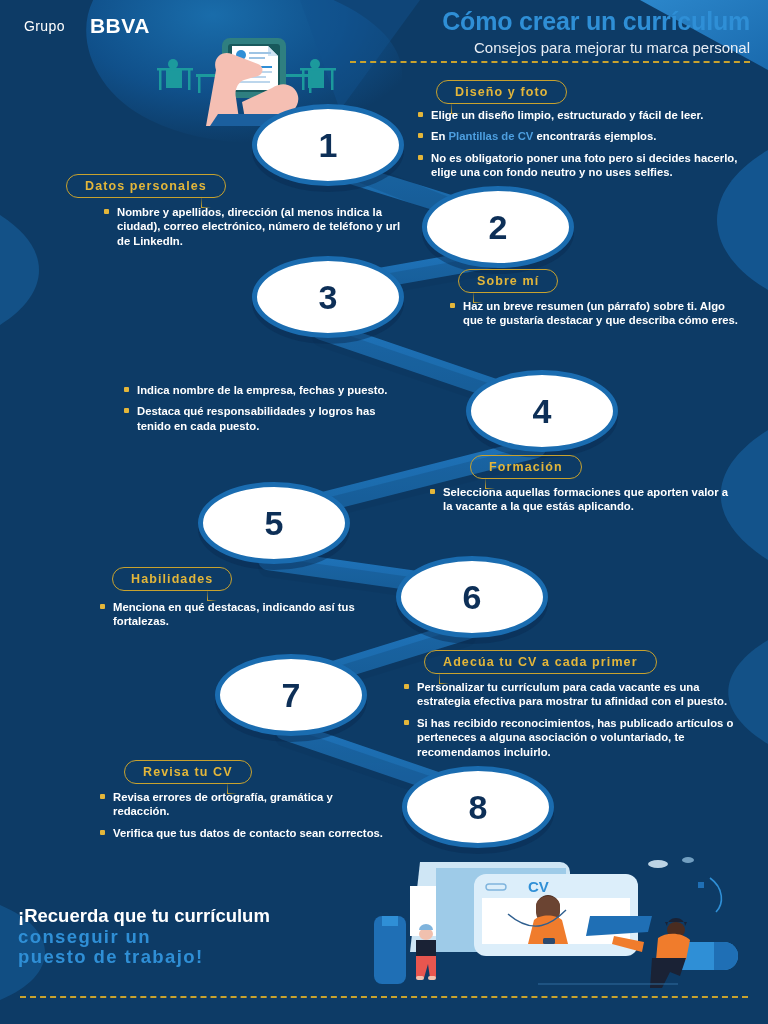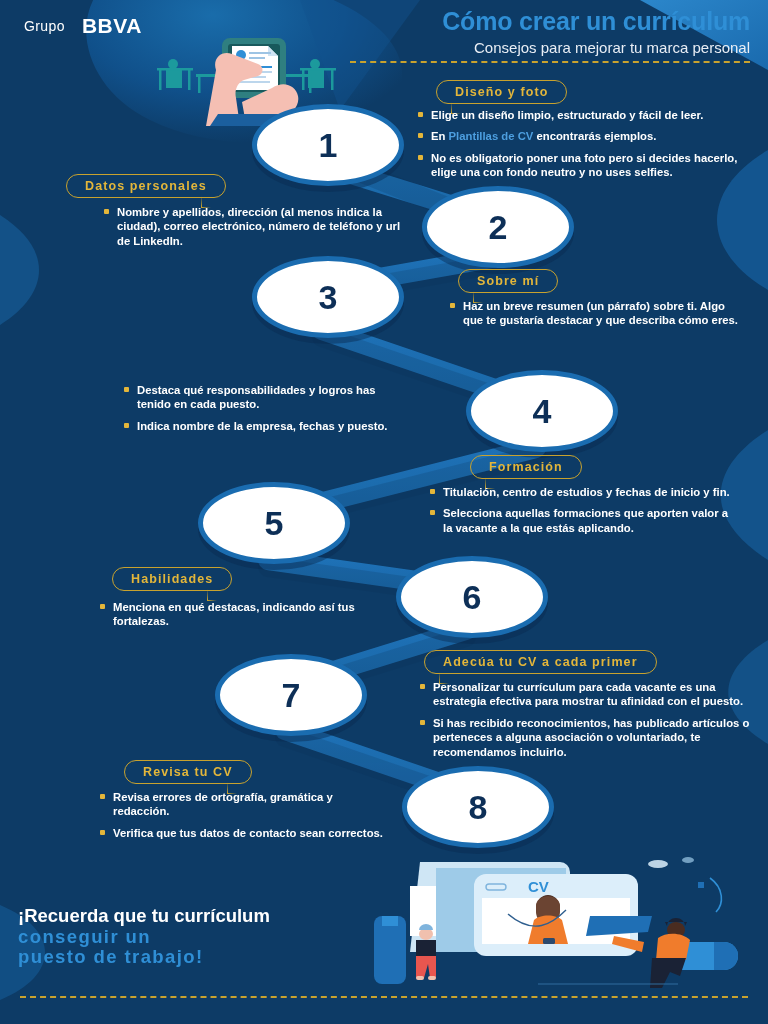--- a/index.html
+++ b/index.html
@@ -12,21 +12,21 @@
   }
   #page{position:relative;width:768px;height:1024px;background:#0d3b66;overflow:hidden;}
 
   
   .bg-svg{position:absolute;inset:0;width:768px;height:1024px;pointer-events:none;}
 
   
   .header{position:absolute;left:0;top:0;width:768px;height:125px;}
   .logo{position:absolute;left:24px;top:14px;color:#ffffff;white-space:nowrap;}
   .logo .grupo{font-size:14px;letter-spacing:.4px;font-weight:400;vertical-align:middle;}
-  .logo .bbva{font-size:21px;font-weight:700;letter-spacing:.5px;margin-left:17px;vertical-align:middle;}
+  .logo .bbva{font-size:21px;font-weight:700;letter-spacing:.5px;margin-left:25px;vertical-align:middle;}
   .title-wrap{position:absolute;right:18px;top:8px;text-align:right;}
   .title{font-size:25px;font-weight:700;color:#2f8fd6;letter-spacing:-.2px;line-height:1.1;white-space:nowrap;}
   .subtitle{font-size:15px;color:#e9eef5;font-weight:400;margin-top:3px;white-space:nowrap;}
   .dotted{margin-top:5px;height:0;border-top:2px dashed #c8a22e;width:400px;margin-left:auto;}
 
   
   .node{position:absolute;border-radius:50%;background:#ffffff;
         border:5px solid #1a6cb0;
         box-shadow:0 6px 0 rgba(8,43,80,.45);
         display:flex;align-items:center;justify-content:center;}
@@ -200,37 +200,36 @@
   <div class="block" style="left:104px;top:205px;width:300px;">
     <div class="bullet">Nombre y apellidos, dirección (al menos indica la ciudad), correo electrónico, número de teléfono y url de LinkedIn.</div>
   </div>
 
   <div class="callout tail-left" style="left:458px;top:269px;">Sobre mí</div>
   <div class="block" style="left:450px;top:299px;width:290px;">
     <div class="bullet">Haz un breve resumen (un párrafo) sobre ti. Algo que te gustaría destacar y que describa cómo eres.</div>
   </div>
 
   <div class="block" style="left:124px;top:383px;width:270px;">
+    <div class="bullet">Indica nombre de la empresa, fechas y puesto.</div>
     <div class="bullet">Destaca qué responsabilidades y logros has tenido en cada puesto.</div>
-    <div class="bullet">Indica nombre de la empresa, fechas y puesto.</div>
   </div>
 
   <div class="callout tail-left" style="left:470px;top:455px;">Formación</div>
   <div class="block" style="left:430px;top:485px;width:310px;">
-    <div class="bullet">Titulación, centro de estudios y fechas de inicio y fin.</div>
     <div class="bullet">Selecciona aquellas formaciones que aporten valor a la vacante a la que estás aplicando.</div>
   </div>
 
   <div class="callout" style="left:112px;top:567px;">Habilidades</div>
   <div class="block" style="left:100px;top:600px;width:260px;">
     <div class="bullet">Menciona en qué destacas, indicando así tus fortalezas.</div>
   </div>
 
   <div class="callout tail-left" style="left:424px;top:650px;">Adecúa tu CV a cada primer</div>
-  <div class="block" style="left:420px;top:680px;width:336px;">
+  <div class="block" style="left:404px;top:680px;width:336px;">
     <div class="bullet">Personalizar tu currículum para cada vacante es una estrategia efectiva para mostrar tu afinidad con el puesto.</div>
     <div class="bullet">Si has recibido reconocimientos, has publicado artículos o perteneces a alguna asociación o voluntariado, te recomendamos incluirlo.</div>
   </div>
 
   <div class="callout" style="left:124px;top:760px;">Revisa tu CV</div>
   <div class="block" style="left:100px;top:790px;width:290px;">
     <div class="bullet">Revisa errores de ortografía, gramática y redacción.</div>
     <div class="bullet">Verifica que tus datos de contacto sean correctos.</div>
   </div>
 

